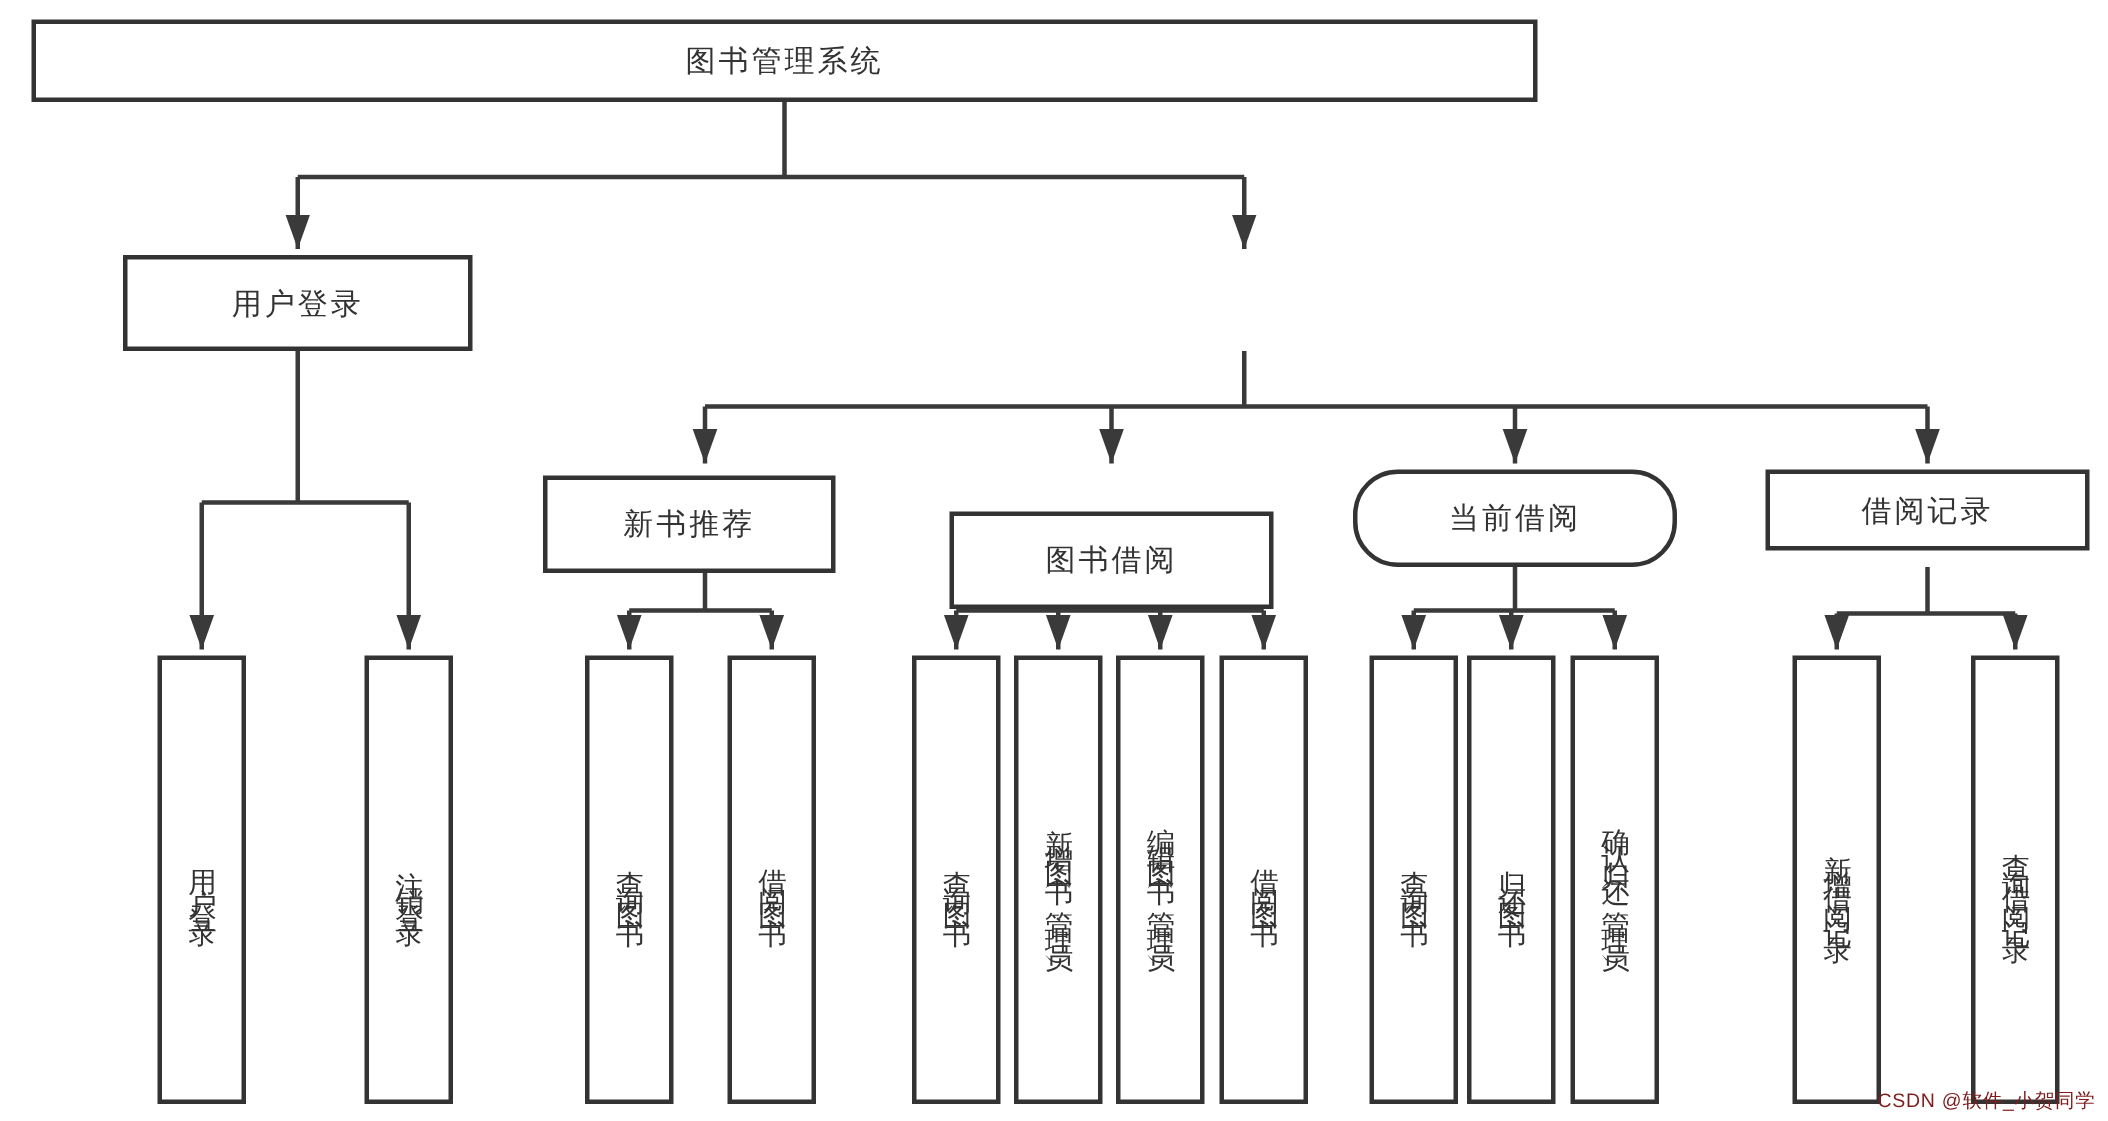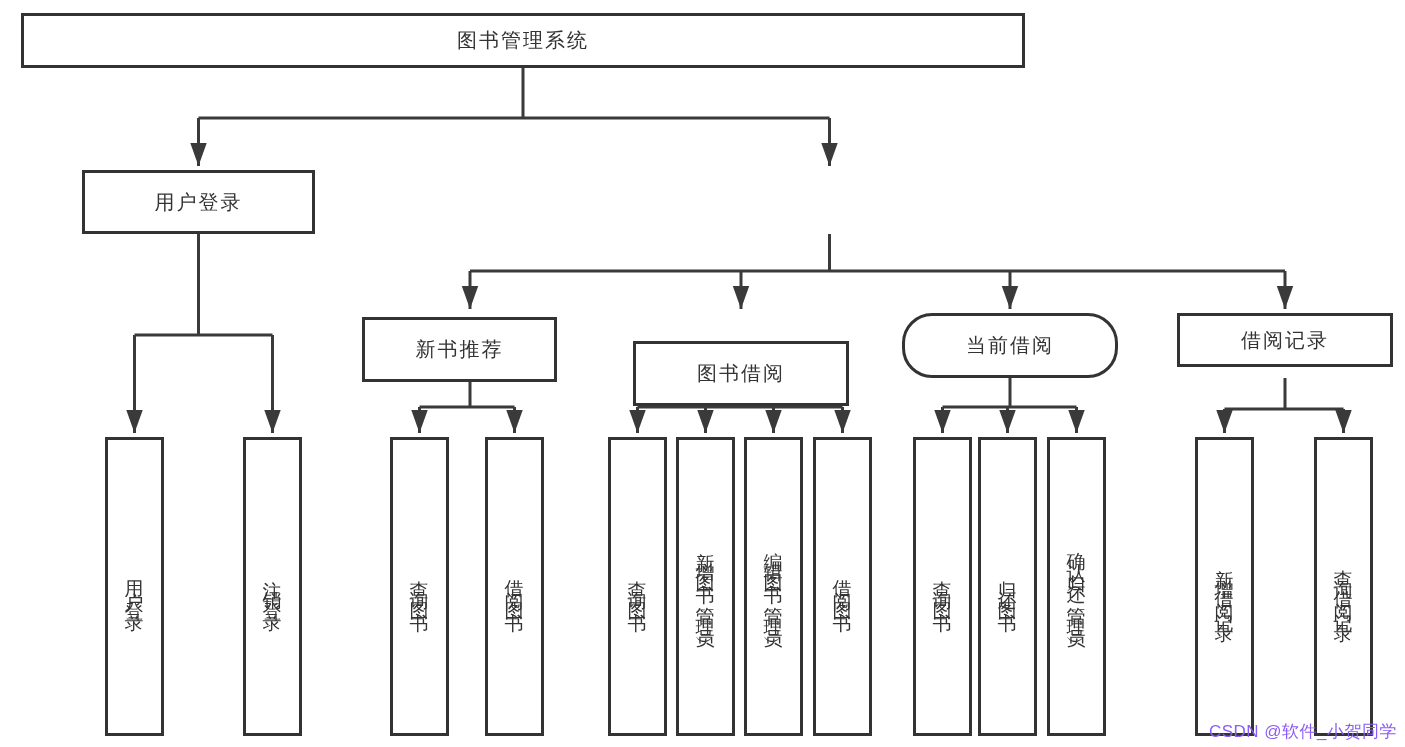--- a/index.html
+++ b/index.html
@@ -78,23 +78,23 @@
   .leaf7  { left: 813px; }
   .leaf8  { left: 913px; }
   .leaf9  { left: 978px; }
   .leaf10 { left: 1047px; }
   .leaf11 { left: 1195px; }
   .leaf12 { left: 1314px; }
   .watermark {
     position: absolute;
     right: 8px;
     bottom: 4px;
-    font-size: 17px;
+    font-size: 13px;
     letter-spacing: 0.5px;
-    color: #8b5cf6;
+    color: #7f1d1d;
     z-index: 5;
     white-space: nowrap;
   }
 </style>
 </head>
 <body>
 
 <div class="canvas">
 
   <svg class="connectors" viewBox="0 0 1405 747" xmlns="http://www.w3.org/2000/svg">

